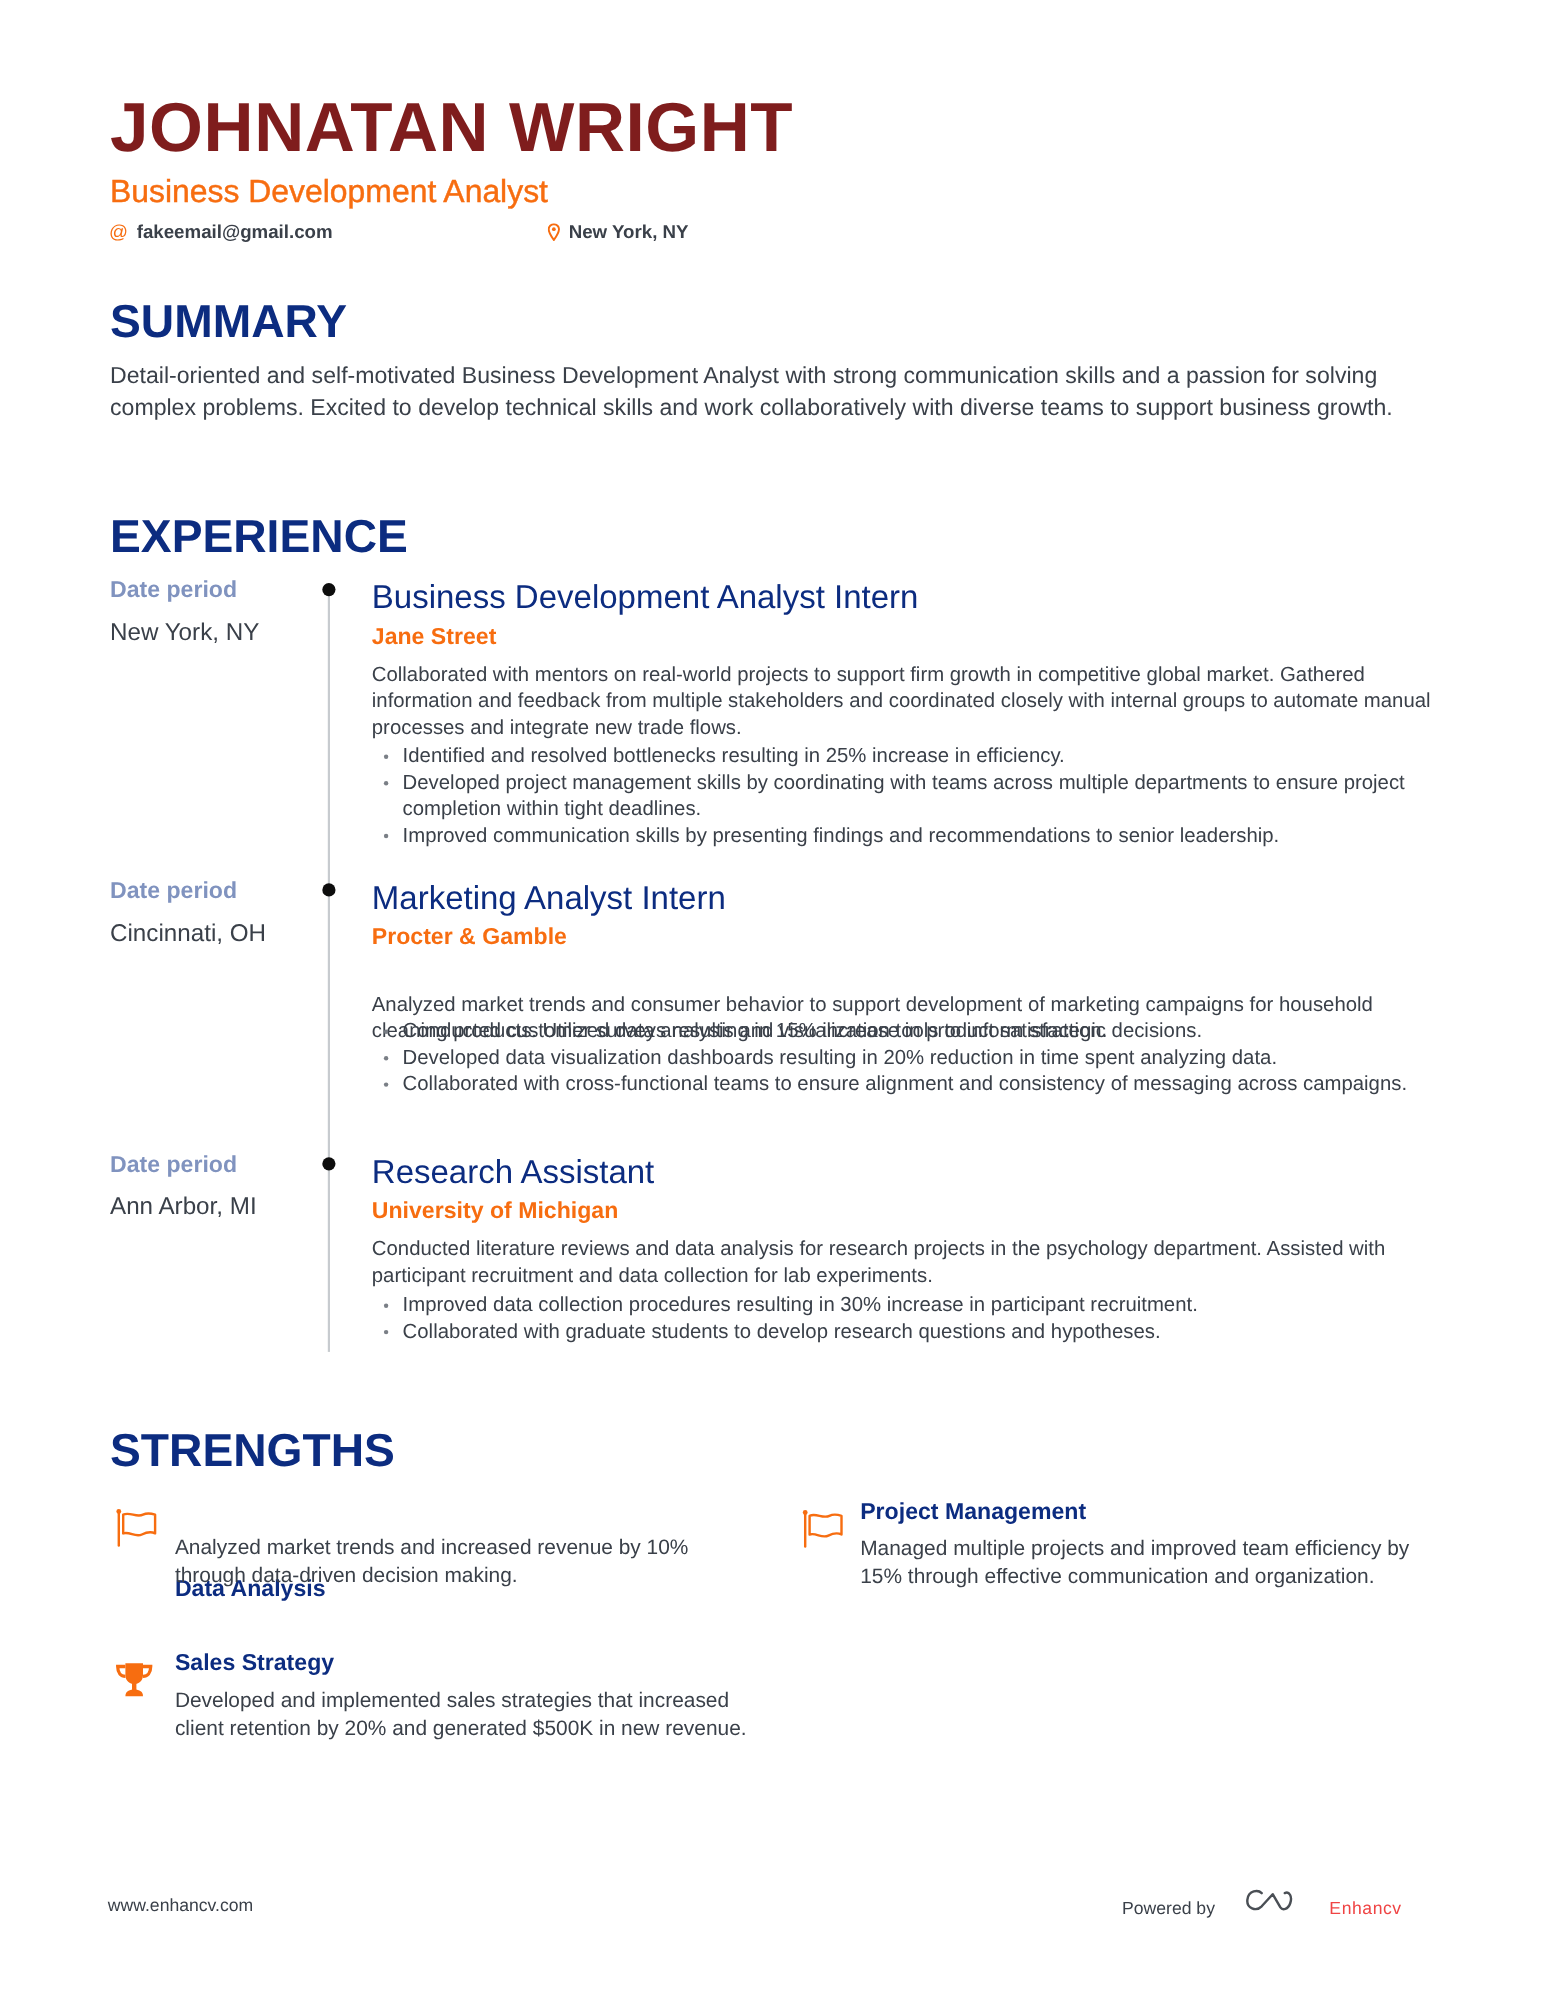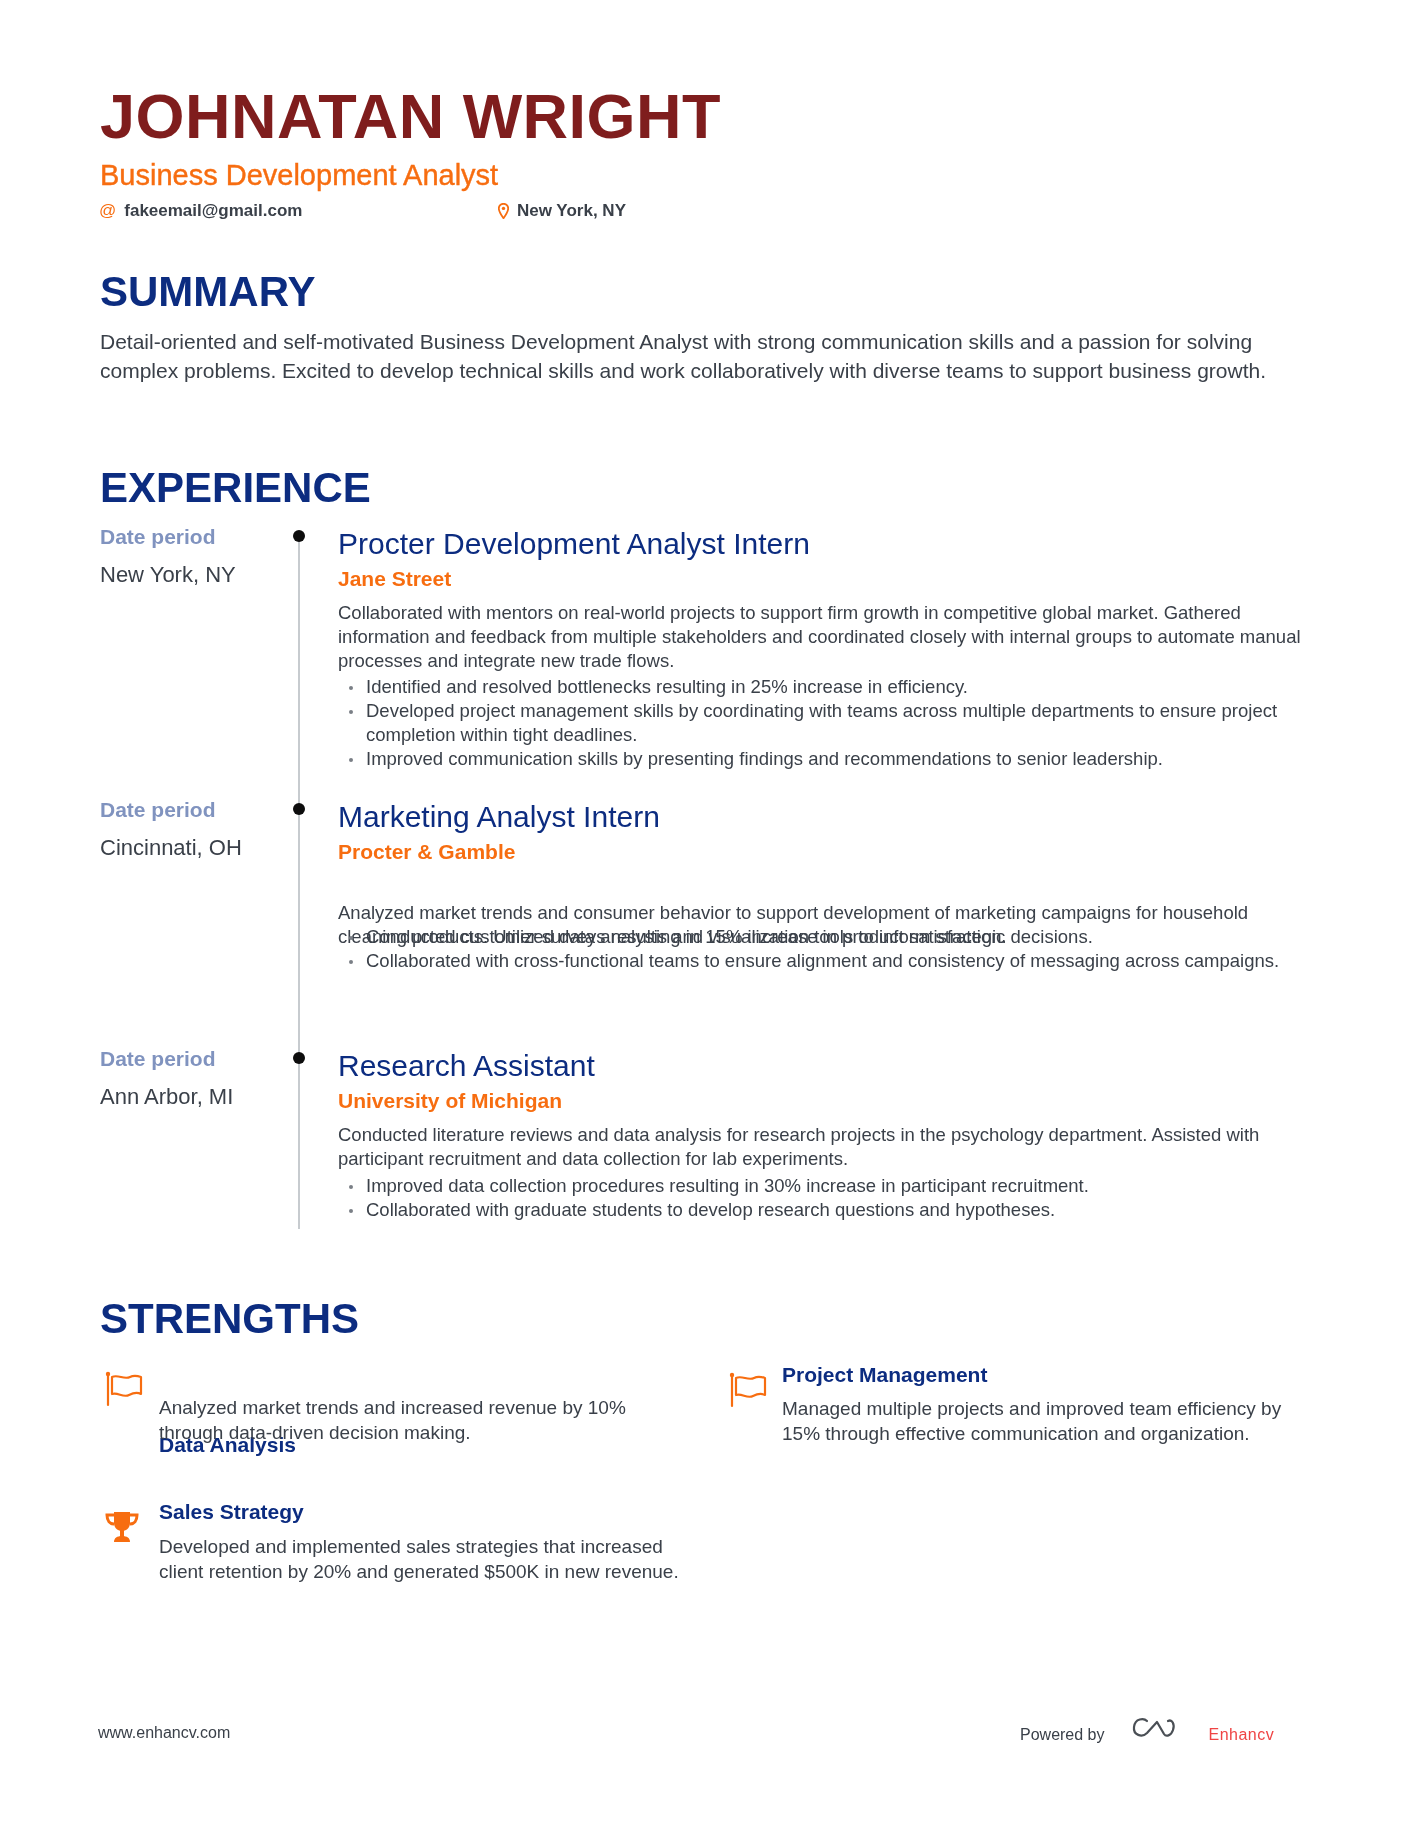--- a/index.html
+++ b/index.html
@@ -54,37 +54,38 @@
 <div class="abs section-h" style="top:267px;">SUMMARY</div>
 <div class="abs para summary">Detail-oriented and self-motivated Business Development Analyst with strong communication skills and a passion for solving complex problems. Excited to develop technical skills and work collaboratively with diverse teams to support business growth.</div>
 
 <div class="abs section-h" style="top:463px;">EXPERIENCE</div>
 
 <div class="abs line" style="top:541px; height:688px;"></div>
 
 <div class="abs exp-date" style="top:523px;">Date period</div>
 <div class="abs exp-loc" style="top:561px;">New York, NY</div>
 <div class="abs dot" style="top:530px;"></div>
-<div class="abs exp-title" style="top:525px;">Procter Development Analyst Intern</div>
+<div class="abs exp-title" style="top:525px;">Business Development Analyst Intern</div>
 <div class="abs exp-company" style="top:565px;">Jane Street</div>
 <div class="abs exp-desc" style="top:601px;">Collaborated with mentors on real-world projects to support firm growth in competitive global market. Gathered information and feedback from multiple stakeholders and coordinated closely with internal groups to automate manual processes and integrate new trade flows.</div>
 <ul class="abs bullets" style="top:675px;">
   <li>Identified and resolved bottlenecks resulting in 25% increase in efficiency.</li>
   <li>Developed project management skills by coordinating with teams across multiple departments to ensure project completion within tight deadlines.</li>
   <li>Improved communication skills by presenting findings and recommendations to senior leadership.</li>
 </ul>
 
 <div class="abs exp-date" style="top:796px;">Date period</div>
 <div class="abs exp-loc" style="top:834px;">Cincinnati, OH</div>
 <div class="abs dot" style="top:803px;"></div>
 <div class="abs exp-title" style="top:798px;">Marketing Analyst Intern</div>
 <div class="abs exp-company" style="top:838px;">Procter &amp; Gamble</div>
 <div class="abs exp-desc" style="top:874px;margin-top:27px;">Analyzed market trends and consumer behavior to support development of marketing campaigns for household cleaning products. Utilized data analysis and visualization tools to inform strategic decisions.</div>
 <ul class="abs bullets" style="top:925px;">
   <li>Conducted customer surveys resulting in 15% increase in product satisfaction.</li>
+  <li>Developed data visualization dashboards resulting in 20% reduction in time spent analyzing data.</li>
   <li>Collaborated with cross-functional teams to ensure alignment and consistency of messaging across campaigns.</li>
 </ul>
 
 <div class="abs exp-date" style="top:1045px;">Date period</div>
 <div class="abs exp-loc" style="top:1083px;">Ann Arbor, MI</div>
 <div class="abs dot" style="top:1052px;"></div>
 <div class="abs exp-title" style="top:1047px;">Research Assistant</div>
 <div class="abs exp-company" style="top:1087px;">University of Michigan</div>
 <div class="abs exp-desc" style="top:1123px;">Conducted literature reviews and data analysis for research projects in the psychology department. Assisted with participant recruitment and data collection for lab experiments.</div>
 <ul class="abs bullets" style="top:1174px;">

